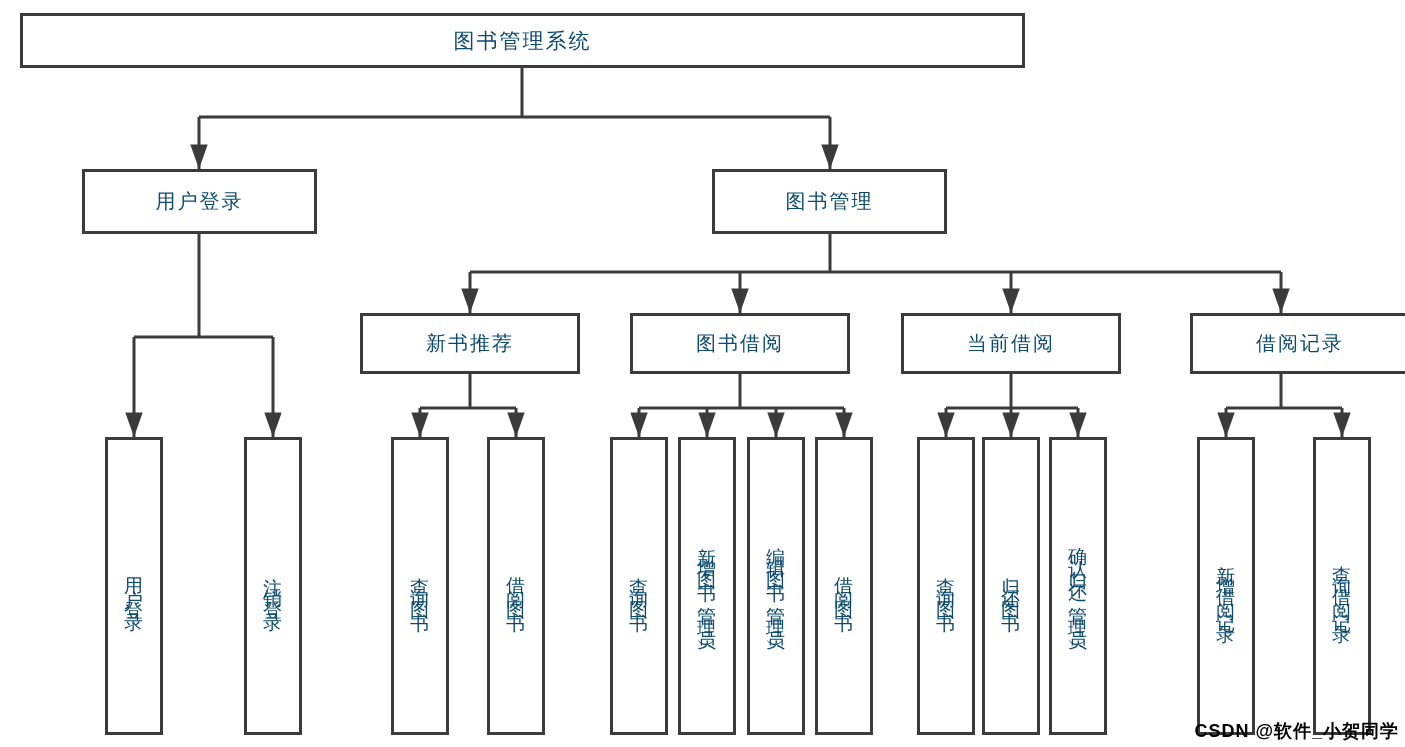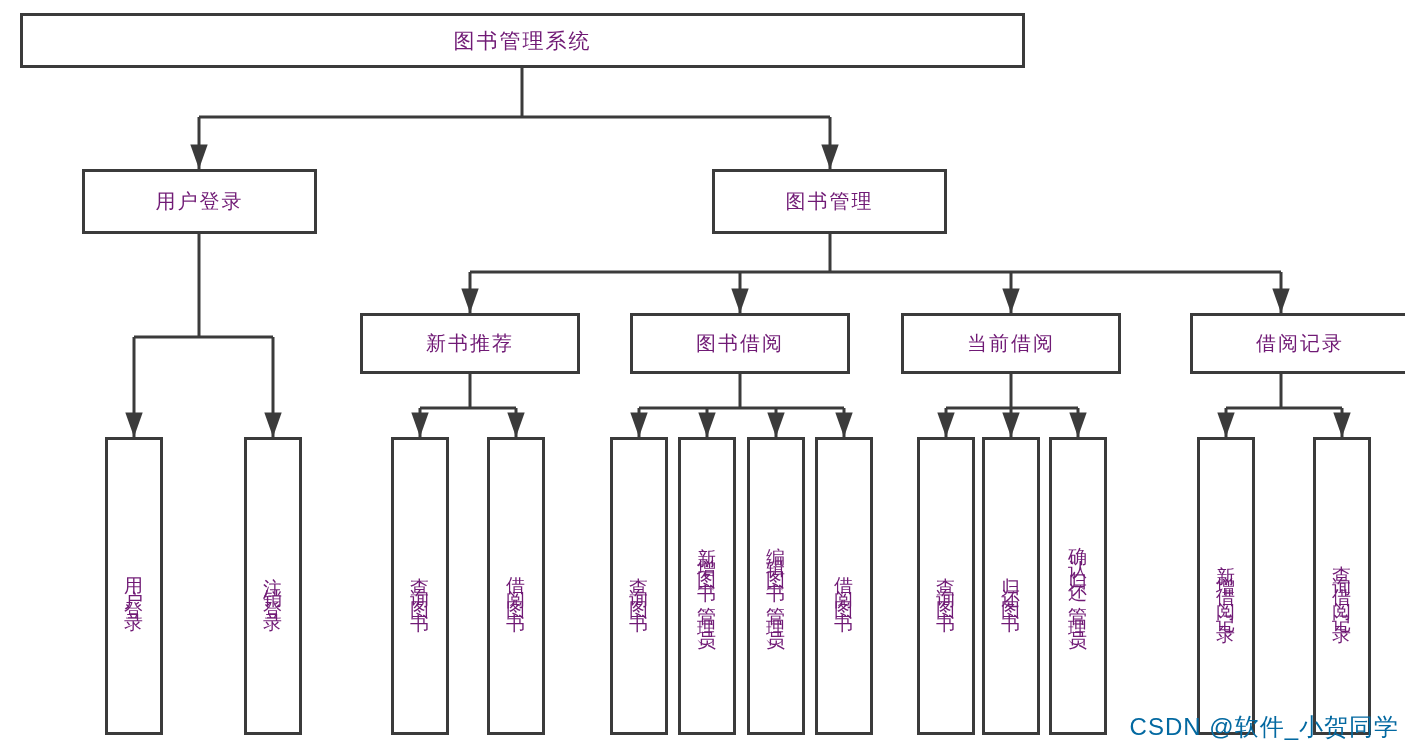--- a/index.html
+++ b/index.html
@@ -17,21 +17,21 @@
     width: 1405px; height: 747px;
   }
   .node {
     position: absolute;
     box-sizing: border-box;
     background: #ffffff;
     border: 3px solid #3b3b3b;
     display: flex;
     align-items: center;
     justify-content: center;
-    color: #701a75;
+    color: #0c4a6e;
     font-size: 20px;
     letter-spacing: 2px;
     white-space: nowrap;
   }
   .node.root  { left: 20px;  top: 13px;  width: 1005px; height: 55px; font-size: 21px; }
   .node.lv2   { top: 169px;  width: 235px; height: 65px; }
   .node.login { left: 82px;  }
   .node.mgmt  { left: 712px; text-align: right; }
   .node.lv3   { top: 313px;  width: 220px; height: 61px; }
   .node.g1 { left: 360px;  }
@@ -58,24 +58,25 @@
   .c844  { left: 815px;  }
   .c946  { left: 917px;  }
   .c1011 { left: 982px;  }
   .c1078 { left: 1049px; }
   .c1226 { left: 1197px; }
   .c1342 { left: 1313px; }
   #watermark {
     position: absolute;
     right: 6px;
     bottom: 4px;
-    font-size: 24px;
-    color: #0369a1;
+    font-size: 18px;
+    color: #000000;
     letter-spacing: 1px;
     white-space: nowrap;
+    font-weight: bold;
   }
 </style>
 </head>
 <body>
 
 <div id="stage">
 
   <svg id="wires" viewBox="0 0 1405 747" xmlns="http://www.w3.org/2000/svg">
     <defs>
       <marker id="ah" markerWidth="9" markerHeight="6" refX="8.2" refY="2.9" orient="auto" markerUnits="strokeWidth">

